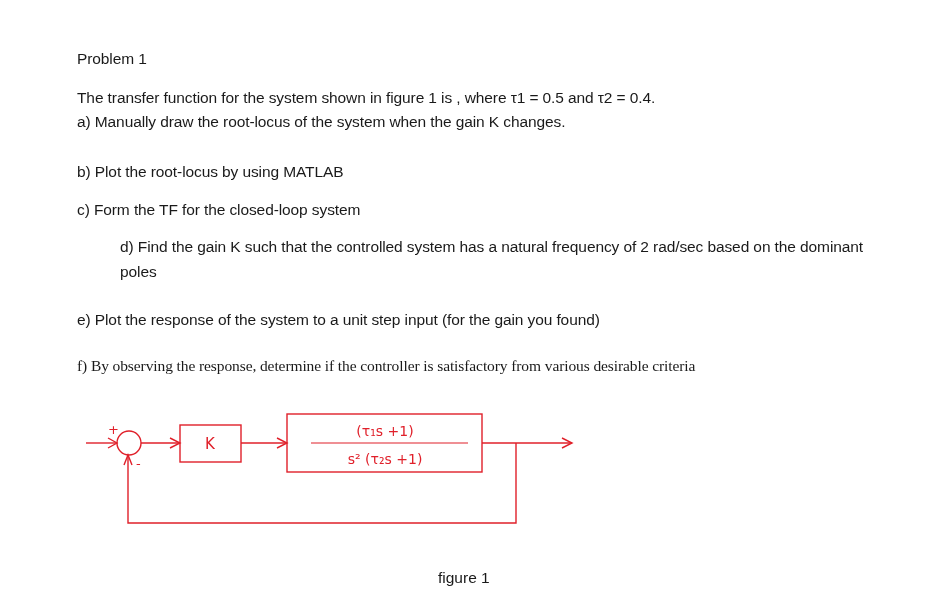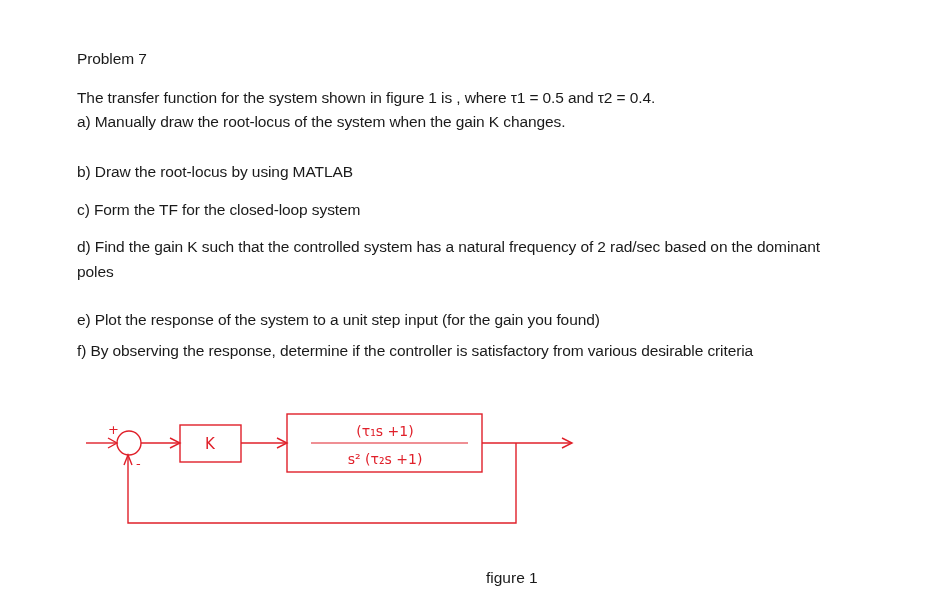--- a/index.html
+++ b/index.html
@@ -6,42 +6,42 @@
     body {
       width: 951px; height: 608px; position: relative; overflow: hidden;
       font-family: "Liberation Sans", "DejaVu Sans", sans-serif;
       color: #1a1a1a;
     }
     .line {
       position: absolute; left: 77px;
       font-size: 15.5px; line-height: 20px; white-space: nowrap;
       letter-spacing: -0.1px;
     }
-    .para-d { white-space: normal; width: 760px; line-height: 25px; }
+    .para-d { white-space: normal; width: 760px; line-height: 25px; margin-left: 43px; }
     #diagram { position: absolute; left: 0; top: 0; }
     .caption {
       position: absolute; left: 438px; top: 568px;
-      font-size: 15.5px; line-height: 20px; margin-left: 48px;
+      font-size: 15.5px; line-height: 20px;
     }
     .blk-text {
       font-family: "DejaVu Sans", sans-serif;
       fill: #e0202a;
     }
   </style>
 </head>
 <body>
 
-<div class="line" style="top:49px;">Problem 7</div>
+<div class="line" style="top:49px;">Problem 1</div>
 <div class="line" style="top:88px;text-align:center;">The transfer function for the system shown in figure 1 is , where τ1 = 0.5 and τ2 = 0.4.</div>
 <div class="line" style="top:112px;">a) Manually draw the root-locus of the system when the gain K changes.</div>
-<div class="line" style="top:162px;">b) Draw the root-locus by using  MATLAB</div>
+<div class="line" style="top:162px;">b) Plot the root-locus by using  MATLAB</div>
 <div class="line" style="top:200px;">c) Form the TF for the closed-loop system</div>
 <div class="line para-d" style="top:234px;">d) Find the gain K such that the controlled system has a natural frequency of 2 rad/sec based on the dominant poles</div>
 <div class="line" style="top:299px;margin-top:11px;">e) Plot the response of the system to a unit step input (for the gain you found)</div>
-<div class="line" style="top:341px;">f) By observing the response, determine if the controller is satisfactory from various desirable criteria</div>
+<div class="line" style="top:356px;font-family:Liberation Serif, serif;">f) By observing the response, determine if the controller is satisfactory from various desirable criteria</div>
 
 <svg id="diagram" width="951" height="608" viewBox="0 0 951 608">
   <g stroke="#e0202a" stroke-width="1.4" fill="none">
 
     <line x1="86" y1="443" x2="117" y2="443"></line>
     <polyline points="108,438 117,443 108,448"></polyline>
 
     <circle cx="129" cy="443" r="12"></circle>
 
     <line x1="141" y1="443" x2="180" y2="443"></line>

